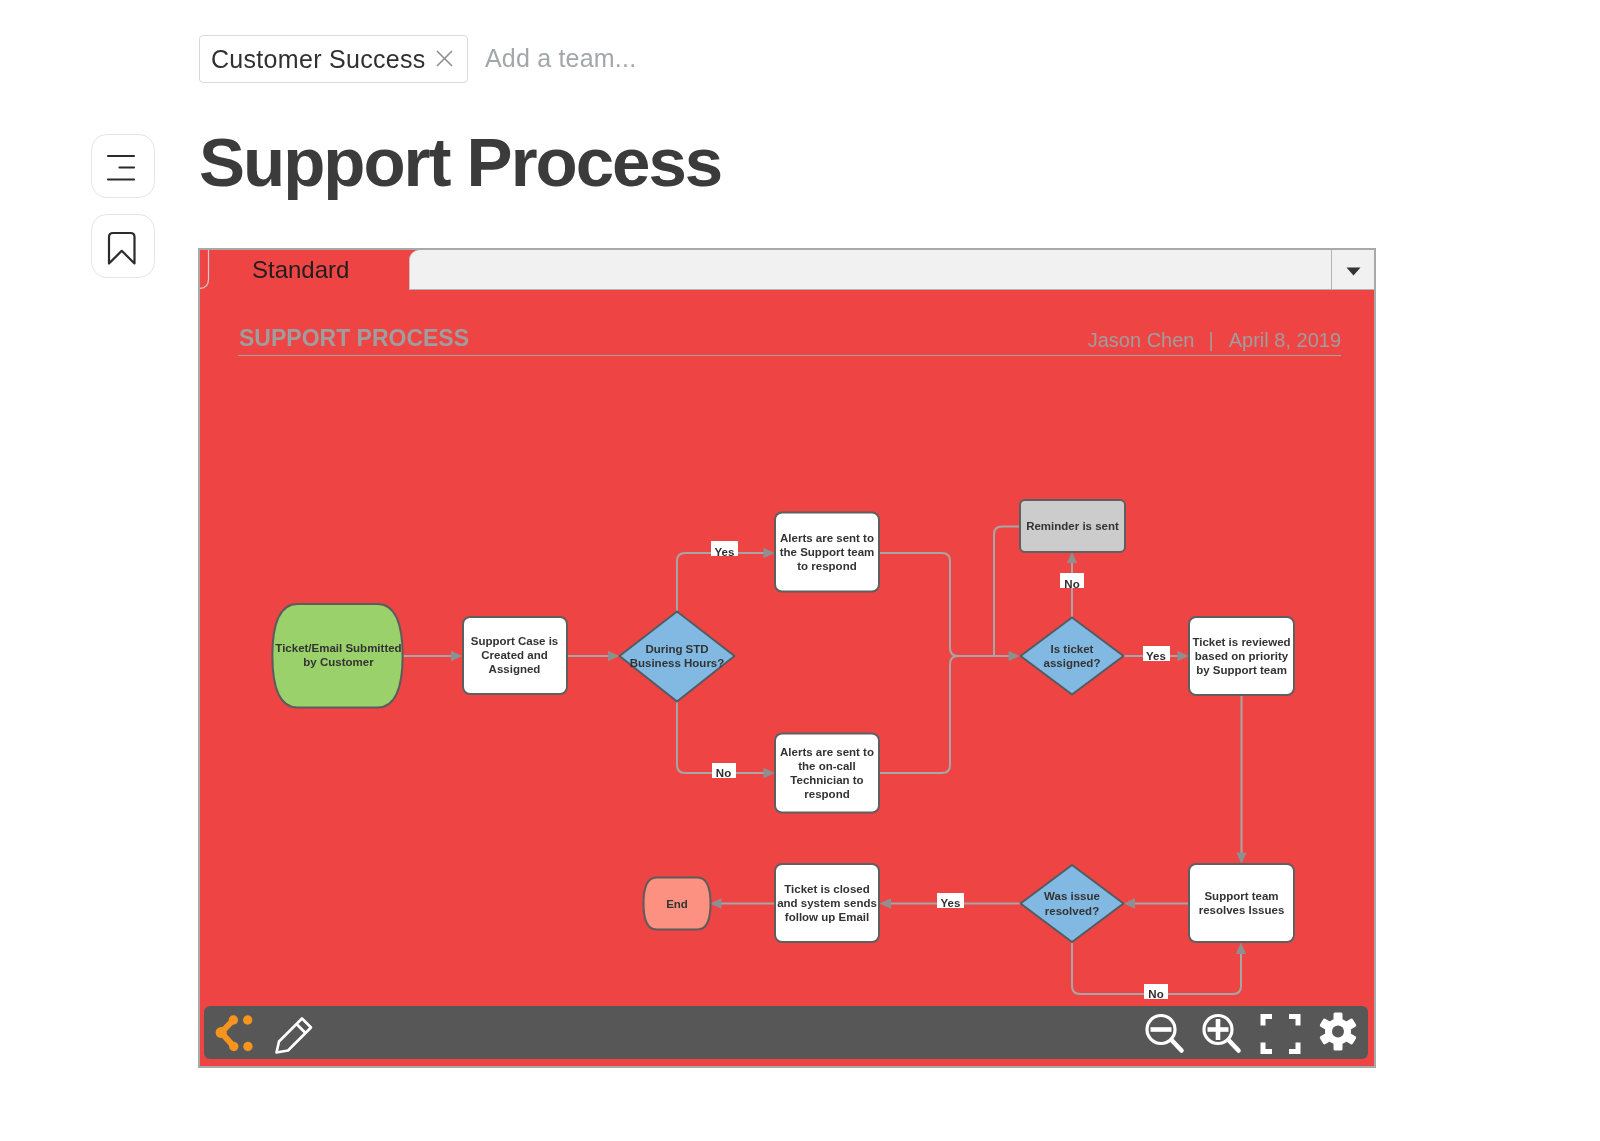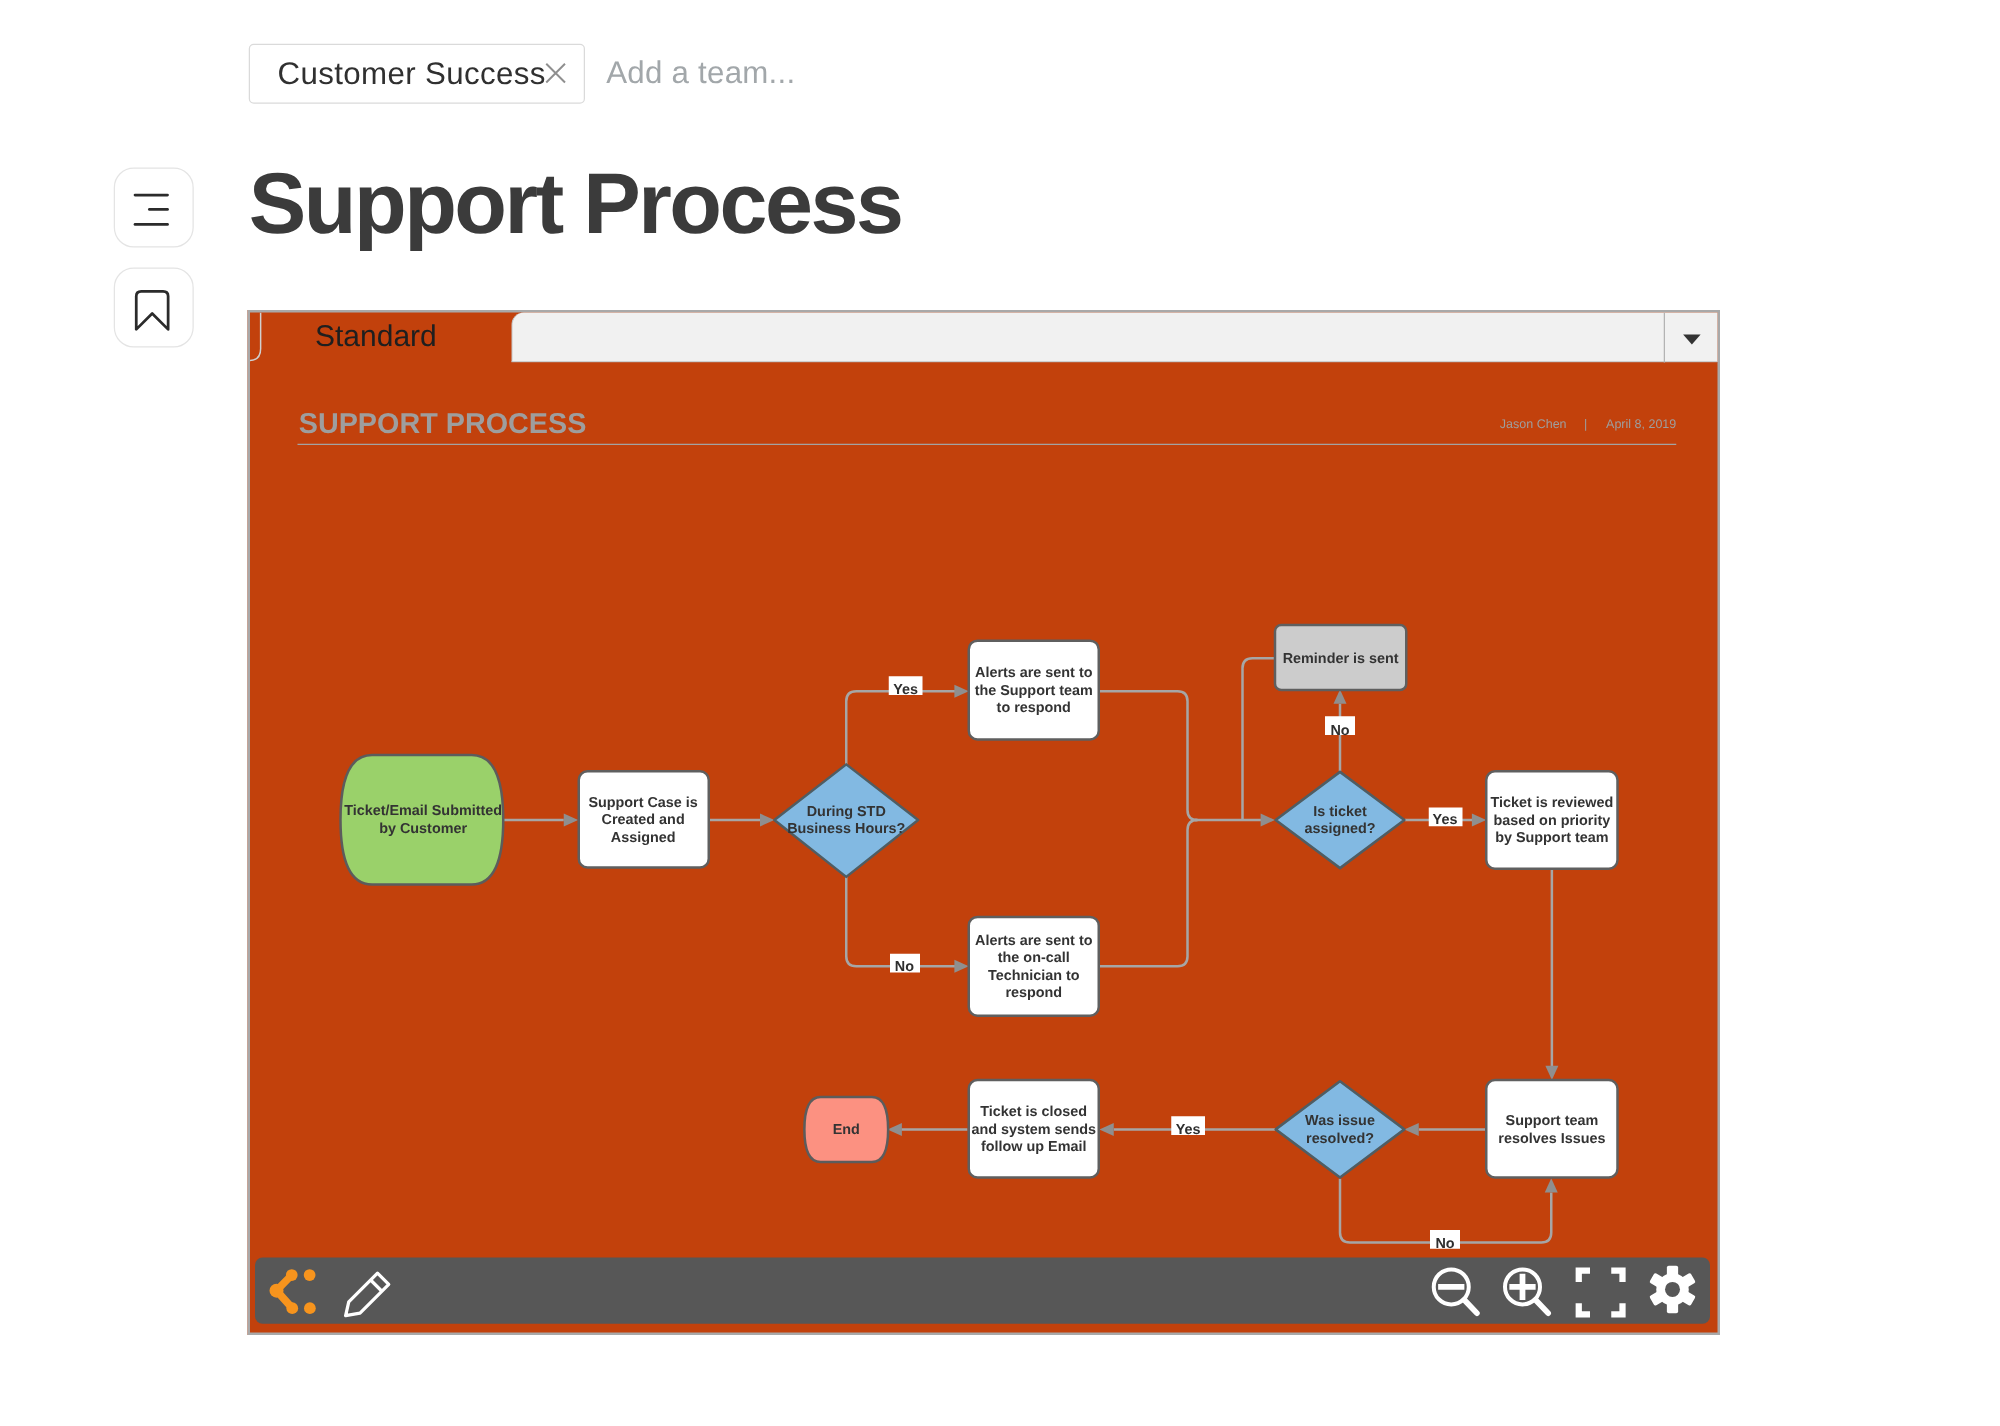--- a/index.html
+++ b/index.html
@@ -2,40 +2,40 @@
 <html><head>
 <meta charset="utf-8">
 <style>
   html,body{margin:0;padding:0;background:#fff;}
   body{width:1600px;height:1141px;position:relative;font-family:"Liberation Sans",sans-serif;overflow:hidden;}
   .abs{position:absolute;}
 
   
   .chip{left:199px;top:35px;width:267px;height:46px;border:1px solid #dadada;border-radius:4px;
         display:flex;align-items:center;}
-  .chip .txt{font-size:25px;color:#303030;margin-left:22px;letter-spacing:0.3px;}
+  .chip .txt{font-size:25px;color:#303030;margin-left:11px;letter-spacing:0.3px;}
   .addtopic{left:485px;top:35px;height:47px;display:flex;align-items:center;font-size:25px;color:#a2a7aa;letter-spacing:0.2px;}
 
   
   .sbtn{left:91px;width:64px;height:64px;border:1px solid #e4e4e4;border-radius:16px;box-sizing:border-box;}
   .sbtn1{top:134px;}
   .sbtn2{top:214px;}
 
   
   .title{left:199px;top:128px;font-size:69px;font-weight:bold;color:#3b3b3b;letter-spacing:-2px;line-height:1;}
 
   
-  .frame{left:198px;top:248px;width:1178px;height:820px;border:2px solid #a9a9a9;box-sizing:border-box;background:#c2410c;}
+  .frame{left:198px;top:248px;width:1178px;height:820px;border:2px solid #a9a9a9;box-sizing:border-box;background:#ef4444;}
   .tabstrip{left:209px;top:0px;width:965px;height:40px;background:#f1f1f1;border-left:1px solid #c4c4c4;
             border-bottom:1px solid #b3b3b3;border-top-left-radius:10px;box-sizing:border-box;}
   .tabsep{left:1131px;top:0px;width:1px;height:40px;background:#b3b3b3;}
   .tablabel{left:52px;top:0px;height:40px;display:flex;align-items:center;font-size:24px;color:#1f1f1f;}
 
   .dheading{left:239px;top:325px;font-size:23px;font-weight:bold;color:#9e9e9e;letter-spacing:0px;}
-  .dmeta{left:900px;top:333px;width:441px;font-size:10px;line-height:14px;color:#9e9e9e;text-align:right;}
+  .dmeta{left:900px;top:333px;width:441px;font-size:20px;line-height:14px;color:#9e9e9e;text-align:right;}
   .drule{left:238px;top:355px;width:1103px;height:1px;background:#a3a3a3;}
 
   
   .toolbar{left:204px;top:1006px;width:1164px;height:53px;background:#575757;border-radius:6px;}
 </style>
 </head>
 <body>
 
   <div class="abs chip">
     <span class="txt">Customer Success</span>

